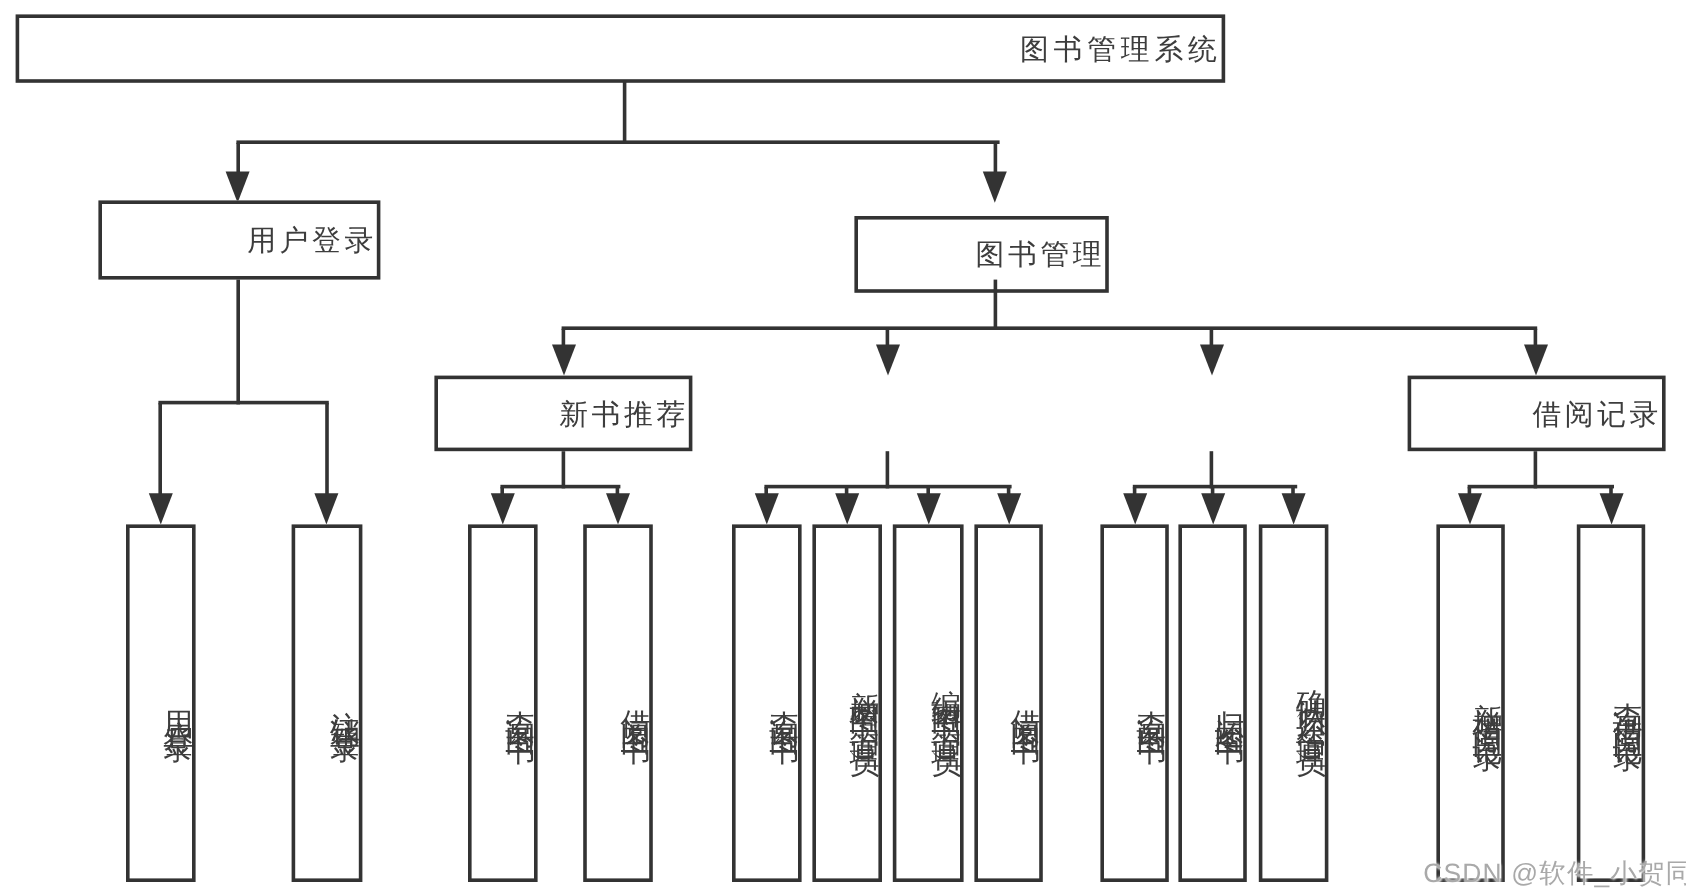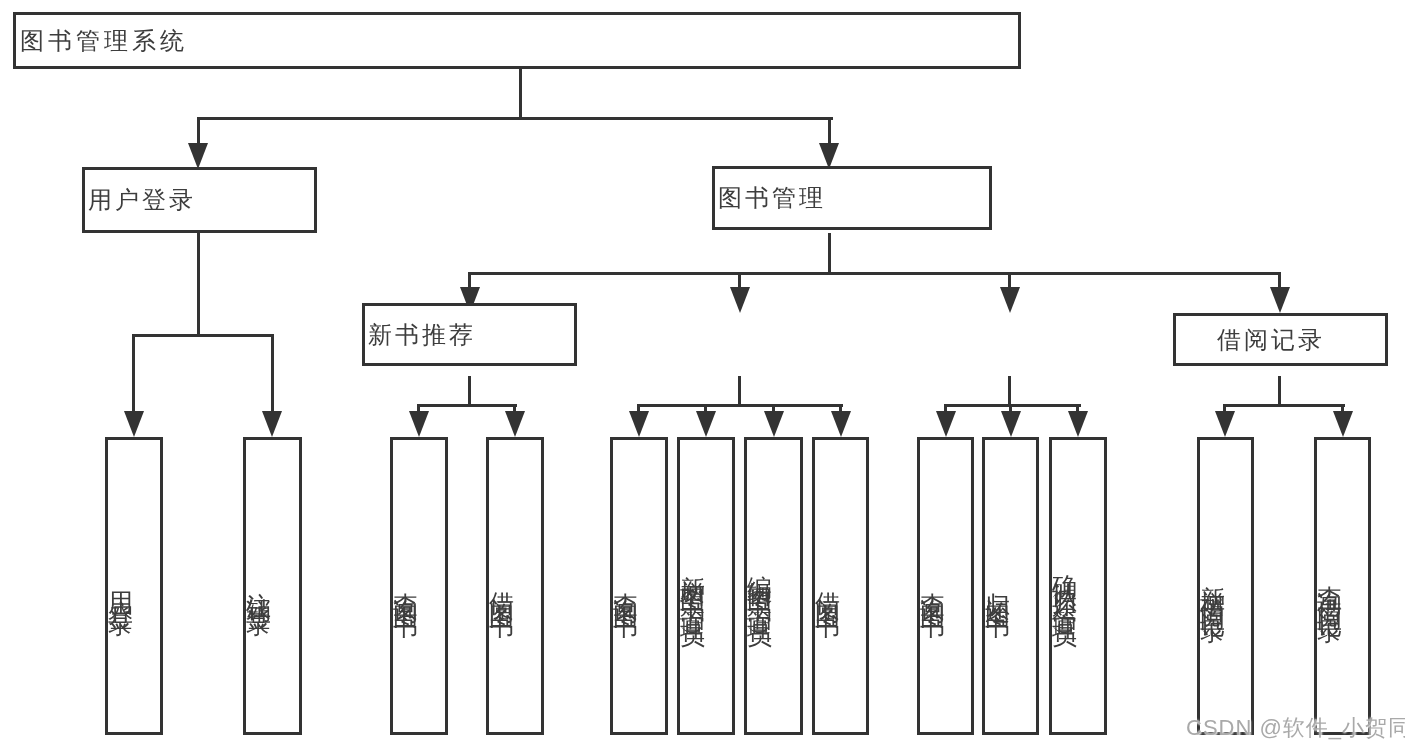--- a/index.html
+++ b/index.html
@@ -14,21 +14,21 @@
     overflow: hidden;
   }
 
   
   .box {
     position: absolute;
     border: 3px solid #333333;
     background: #ffffff;
     display: flex;
     align-items: center;
-    justify-content: flex-start;
+    justify-content: flex-end;
     color: #3d3d3d;
   }
   .hlabel {
     font-size: 24px;
     letter-spacing: 3px;
     text-indent: 3px;
     color: #3d3d3d;
     white-space: nowrap;
   }
   .vbox .vlabel {
@@ -82,21 +82,21 @@
   <div class="hline" style="left:197px; top:117px; width:636px;"></div>
   <div class="vline" style="left:197px; top:119px; height:30px;"></div>
   <div class="arrow" style="left:188px; top:143px;"></div>
   <div class="vline" style="left:828px; top:119px; height:30px;"></div>
   <div class="arrow" style="left:819px; top:143px;"></div>
 
   <div class="box" style="left:82px; top:167px; width:235px; height:66px;">
     <span class="hlabel">用户登录</span>
   </div>
 
-  <div class="box" style="left:712px; top:166px; width:280px; height:64px;">
+  <div class="box" style="left:712px; top:180px; width:212px; height:64px;">
     <span class="hlabel">图书管理</span>
   </div>
 
   <div class="vline" style="left:197px; top:233px; height:104px;"></div>
   <div class="hline" style="left:132px; top:334px; width:142px;"></div>
   <div class="vline" style="left:132px; top:336px; height:80px;"></div>
   <div class="arrow" style="left:124px; top:411px;"></div>
   <div class="vline" style="left:271px; top:336px; height:80px;"></div>
   <div class="arrow" style="left:262px; top:411px;"></div>
 
@@ -104,24 +104,24 @@
   <div class="hline" style="left:468px; top:272px; width:813px;"></div>
   <div class="vline" style="left:468px; top:274px; height:25px;"></div>
   <div class="arrow" style="left:460px; top:287px;"></div>
   <div class="vline" style="left:738px; top:274px; height:25px;"></div>
   <div class="arrow" style="left:730px; top:287px;"></div>
   <div class="vline" style="left:1008px; top:274px; height:25px;"></div>
   <div class="arrow" style="left:1000px; top:287px;"></div>
   <div class="vline" style="left:1278px; top:274px; height:25px;"></div>
   <div class="arrow" style="left:1270px; top:287px;"></div>
 
-  <div class="box" style="left:362px; top:303px; width:215px; height:63px;font-family:Liberation Serif, serif;">
+  <div class="box" style="left:362px; top:313px; width:215px; height:63px;font-family:Liberation Serif, serif;">
     <span class="hlabel">新书推荐</span>
   </div>
-  <div class="box" style="left:1173px; top:313px; width:215px; height:53px;padding-left:38px;">
+  <div class="box" style="left:1173px; top:313px; width:215px; height:63px;padding-left:38px;">
     <span class="hlabel">借阅记录</span>
   </div>
 
   <div class="vline" style="left:468px; top:376px; height:31px;"></div>
   <div class="hline" style="left:417px; top:404px; width:100px;"></div>
   <div class="vline" style="left:417px; top:406px; height:15px;"></div>
   <div class="arrow" style="left:409px; top:411px;"></div>
   <div class="vline" style="left:513px; top:406px; height:15px;"></div>
   <div class="arrow" style="left:505px; top:411px;"></div>
 

